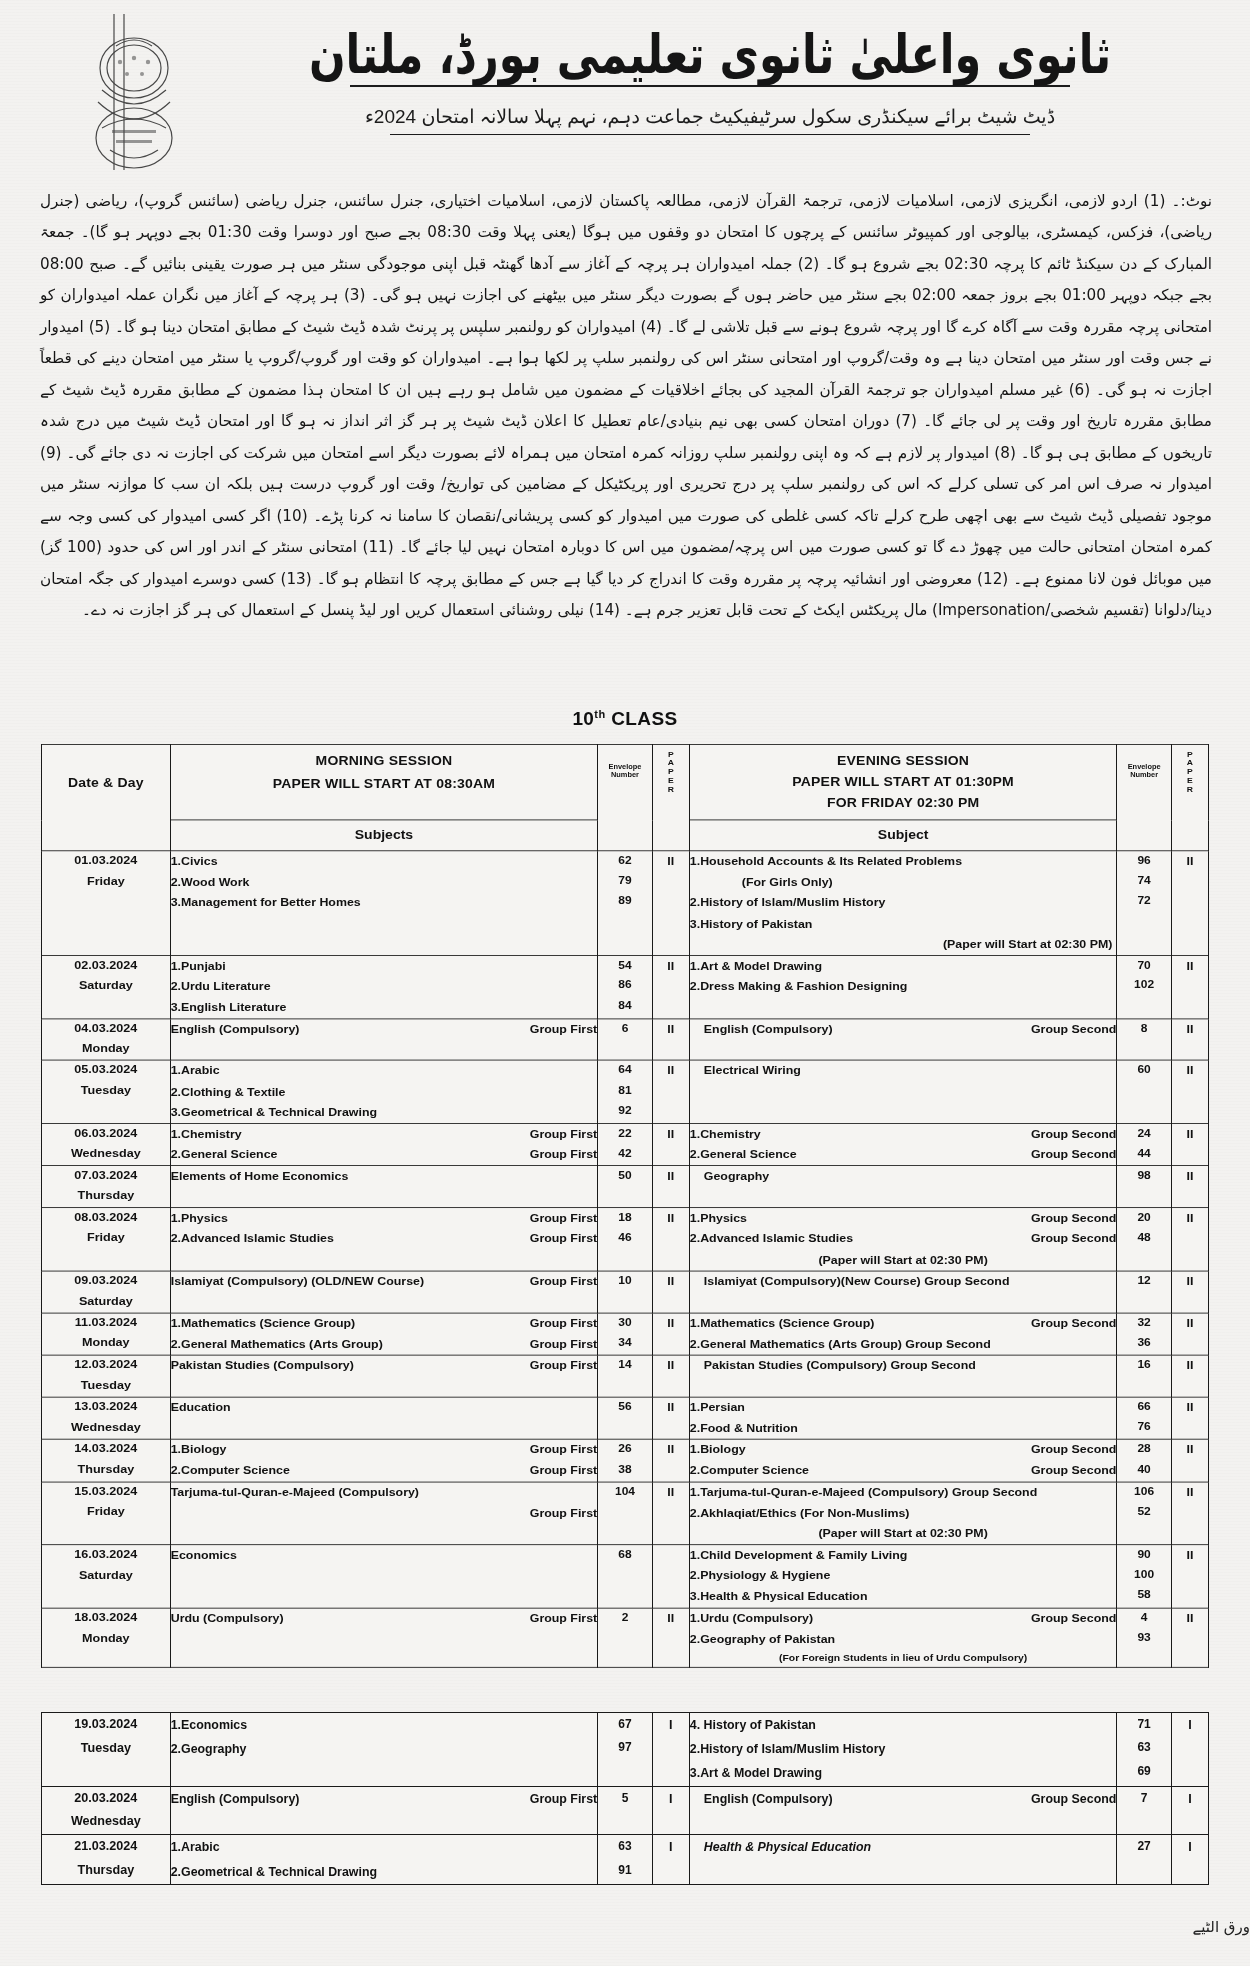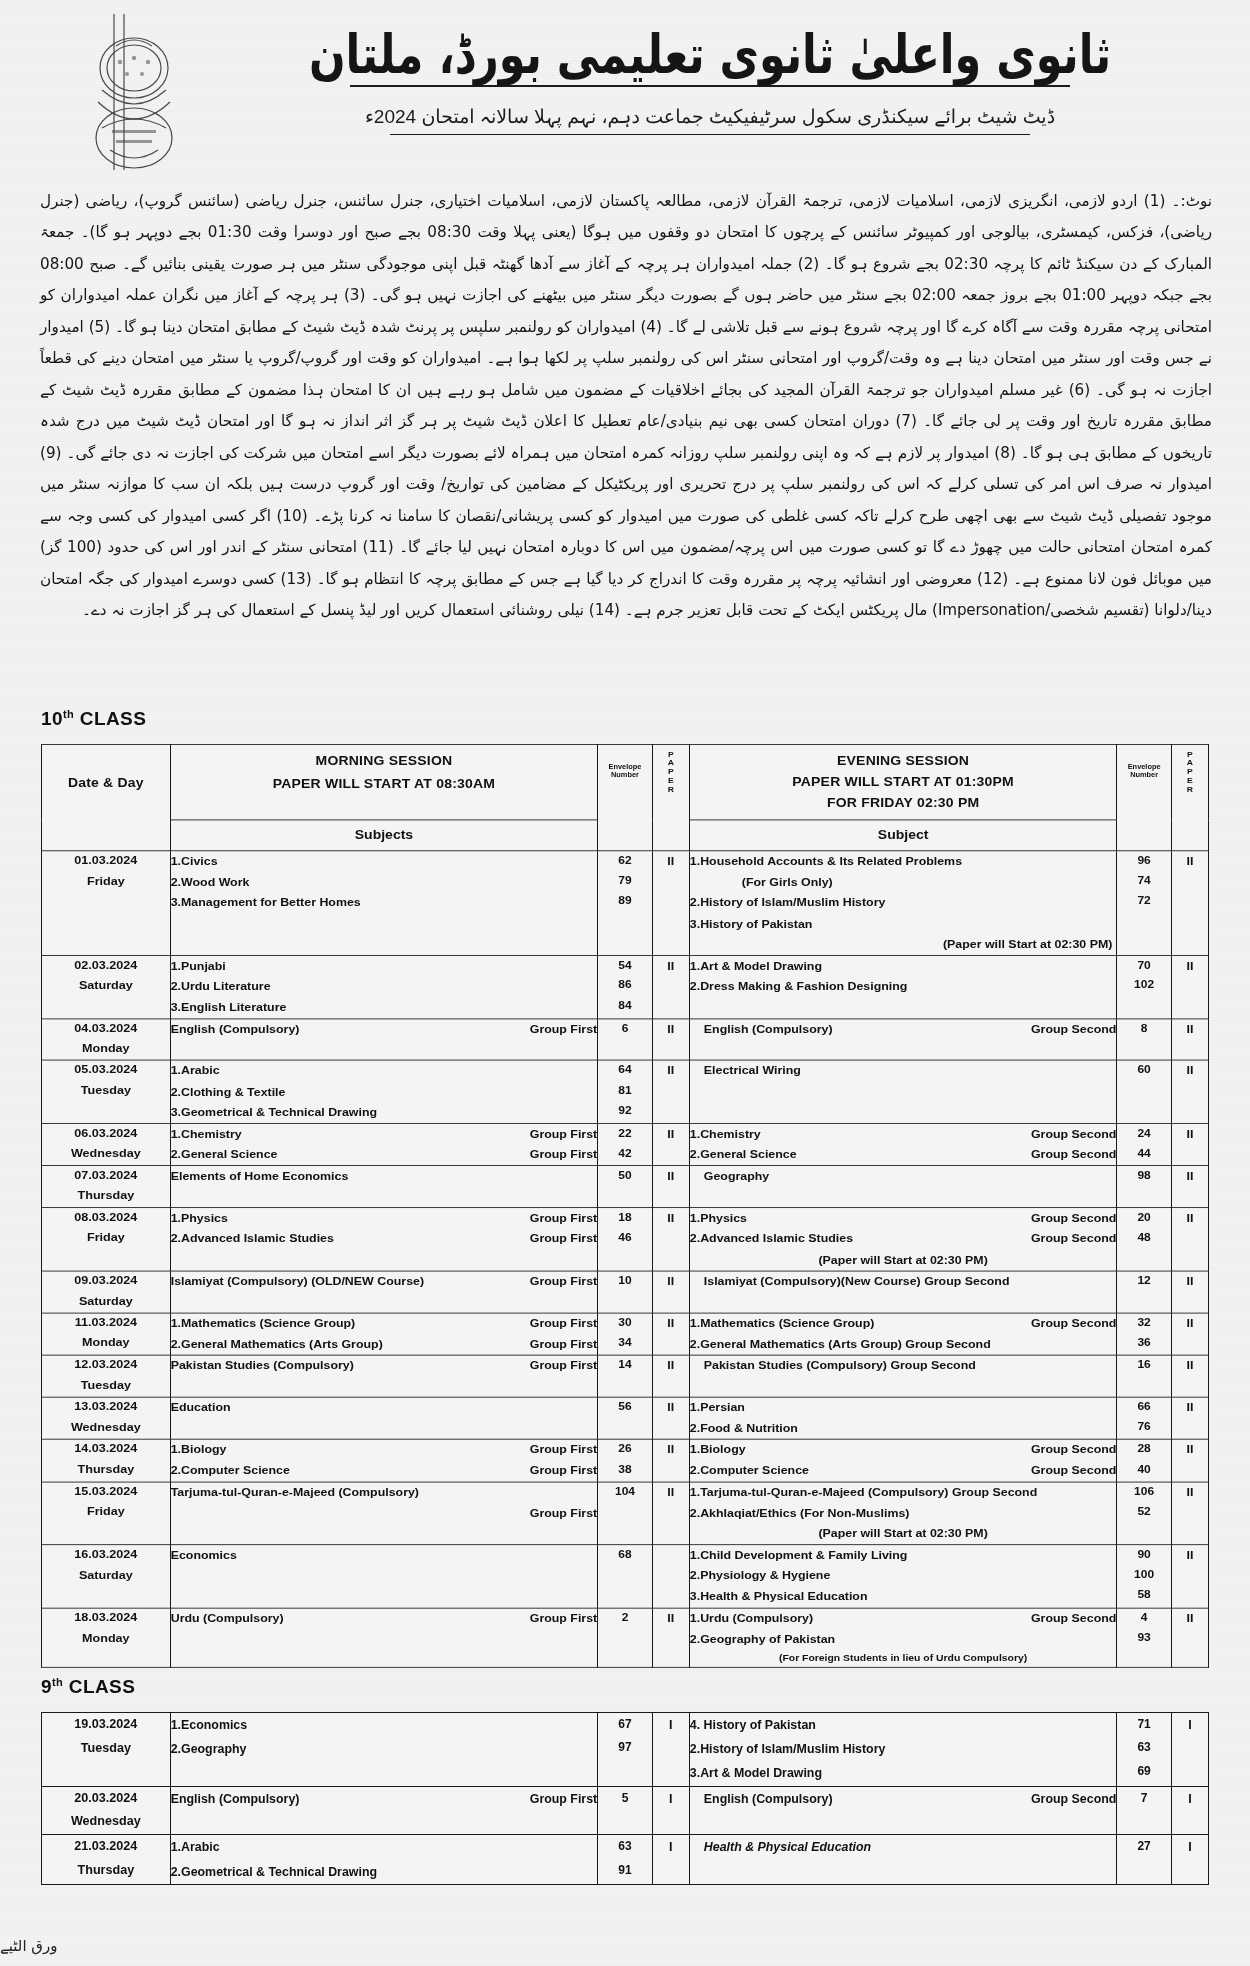--- a/index.html
+++ b/index.html
@@ -49,21 +49,21 @@
     font-family:"DejaVu Sans", sans-serif;
     font-size:15.2px;
     line-height:2.07;
     text-align:justify;
     color:#141414;
     letter-spacing:-0.2px;
   }
 
   
   .class-banner{
-    text-align:left;font-size:19px;font-weight:bold;letter-spacing:.4px;
+    text-align:center;font-size:19px;font-weight:bold;letter-spacing:.4px;
     color:#111;margin:0;
   }
   .class-banner sup{font-size:11px;}
 
   
   table.sched{
     border-collapse:collapse;
     width:1168px;
     table-layout:fixed;
     background:#f5f4f2;
@@ -122,22 +122,22 @@
   .small{font-size:10.4px;}
   .center{text-align:center;display:block;}
   .right-note{display:block;text-align:right;padding-right:4px;}
   .pad-ind{display:block;padding-left:52px;}
 
   .wrap10{position:absolute;left:41px;top:744px;}
   .ban10{position:absolute;left:0;top:-36px;width:1168px;}
   .wrap9{position:absolute;left:41px;top:1712px;}
   .ban9{position:absolute;left:0;top:-36px;width:1168px;}
   .footer-urdu{
-    position:absolute;left:0;top:1918px;width:1250px;text-align:left;
-    font-family:"DejaVu Sans", sans-serif;font-size:15px;direction:rtl;color:#222;margin-top:19px;
+    position:absolute;left:0;top:1918px;width:1250px;text-align:right;
+    font-family:"DejaVu Sans", sans-serif;font-size:15px;direction:rtl;color:#222;
   }
 </style>
 </head>
 <body>
 
 <div class="page">
 
   <div class="hdr">
     <div class="logo">
       <svg viewBox="0 0 120 165" width="120" height="165">
@@ -600,24 +600,20 @@
               <span class="row-line">4</span>
               <span class="row-line">93</span>
             </td>
             <td class="pap">II</td>
           </tr>
         </tbody>
     </table>
   </div>
 
   <div class="wrap9">
-    <div class="ban9 class-banner">
-      <span>9</span><sup>th</sup>
-      <span>CLASS</span>
-    </div>
     <table class="sched">
       <colgroup>
         <col class="c-date">
           <col class="c-subj">
           <col class="c-env">
           <col class="c-pap">
         <col class="c-subj2">
           <col class="c-env2">
           <col class="c-pap2">
       </colgroup>

